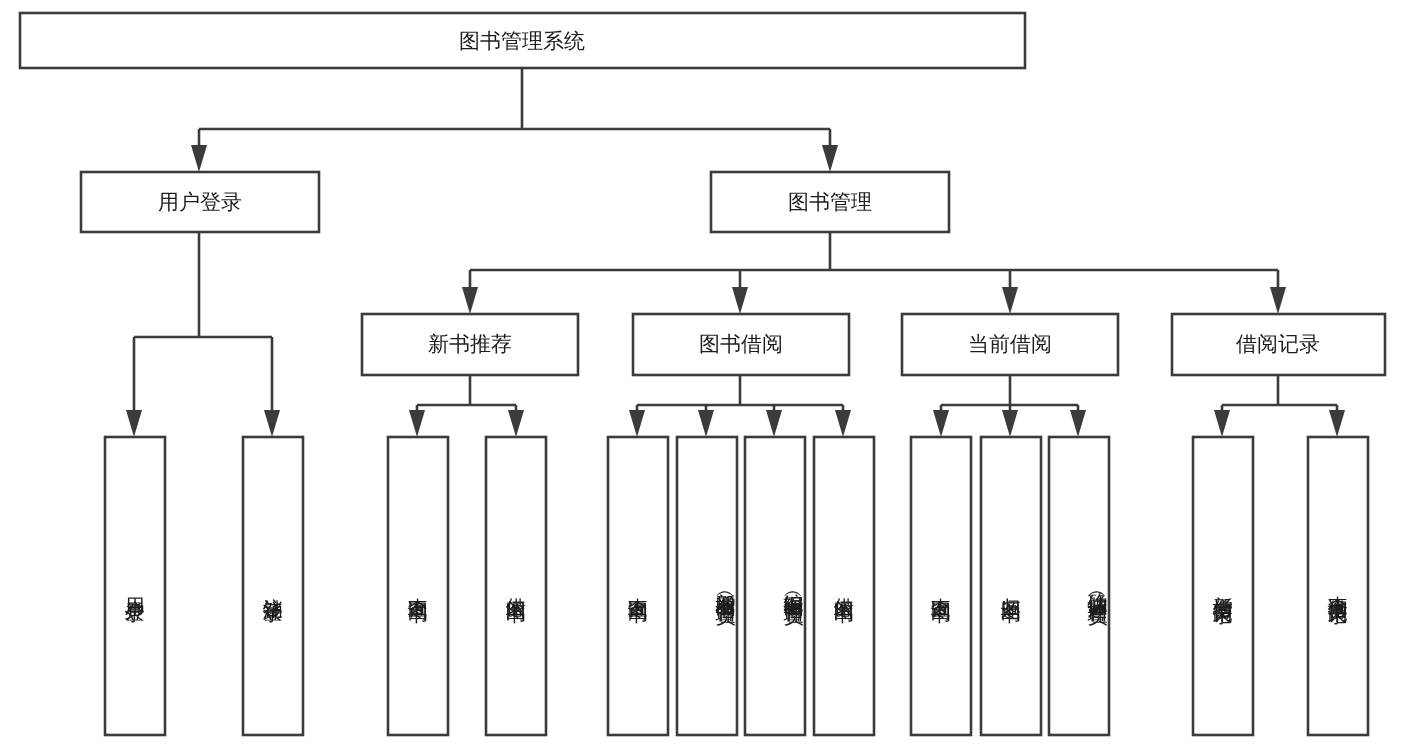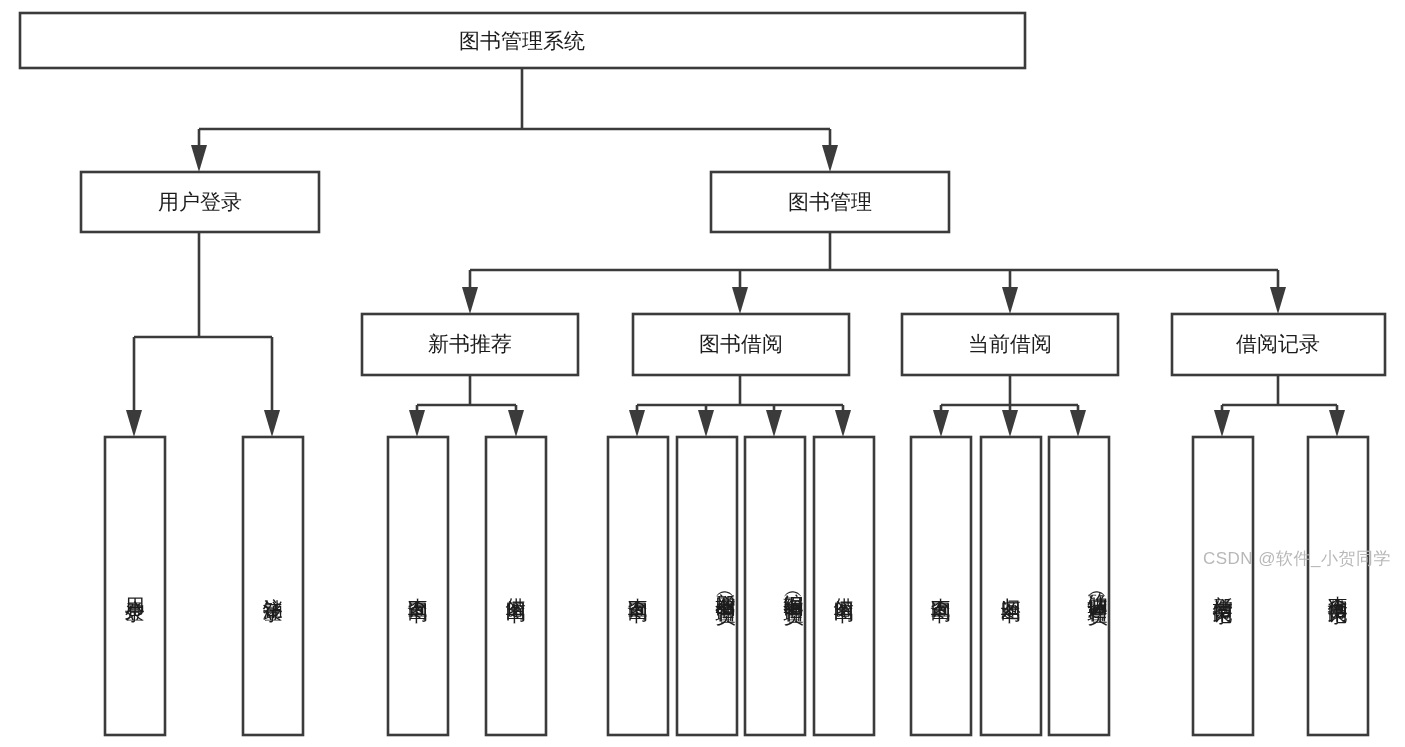--- a/index.html
+++ b/index.html
@@ -209,15 +209,14 @@
   <div class="leaf-label-wrap" style="left:745px; top:437px; width:60px; height:298px; align-items:flex-start;">编辑图书（管理员）</div>
   <div class="leaf-label-wrap" style="left:814px; top:437px; width:60px; height:298px;">借阅图书</div>
 
   <div class="leaf-label-wrap" style="left:911px; top:437px; width:60px; height:298px;">查询图书</div>
   <div class="leaf-label-wrap" style="left:981px; top:437px; width:60px; height:298px;">归还图书</div>
   <div class="leaf-label-wrap" style="left:1049px; top:437px; width:60px; height:298px; align-items:flex-start;">确认归还（管理员）</div>
 
   <div class="leaf-label-wrap" style="left:1193px; top:437px; width:60px; height:298px;">新增借阅记录</div>
   <div class="leaf-label-wrap" style="left:1308px; top:437px; width:60px; height:298px;">查询借阅记录</div>
 
-  <div class="watermark">CSDN @软件_小贺同学</div>
 
 </div>
 
 </body></html>

